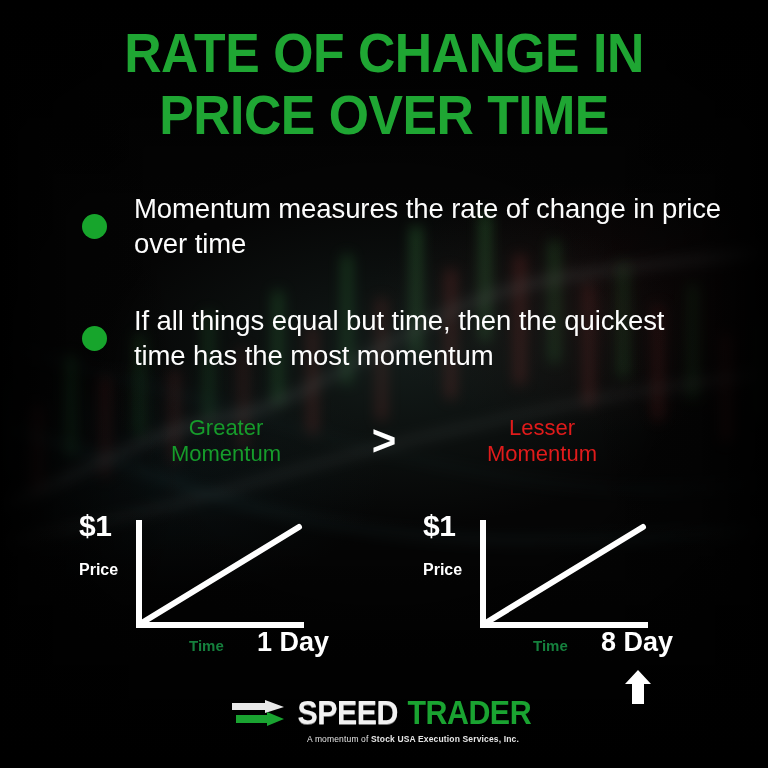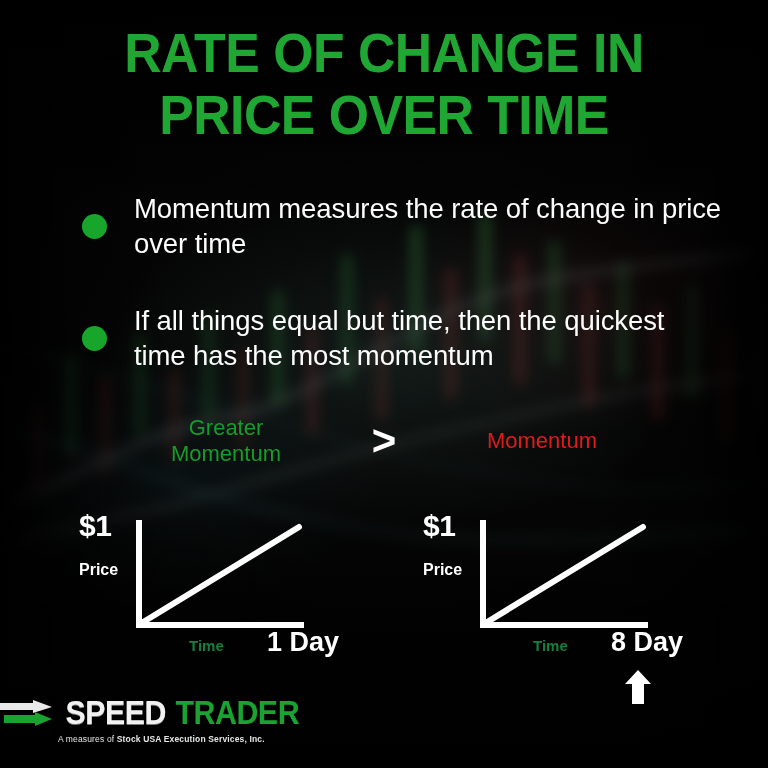--- a/index.html
+++ b/index.html
@@ -181,21 +181,21 @@
   .chart-time {
     position: absolute;
     left: 118px;
     top: 132px;
     color: #15803d;
     font-size: 15px;
     font-weight: bold;
   }
   .chart-period {
     position: absolute;
-    left: 196px;
+    left: 186px;
     top: 122px;
     color: #ffffff;
     font-size: 27px;
     font-weight: bold;
     white-space: nowrap;
   }
   .chart-arrow-up {
     position: absolute;
     left: 210px;
     top: 165px;
@@ -204,20 +204,21 @@
   }
 
   
   #logo {
     position: absolute;
     left: 0;
     bottom: 24px;
     width: 100%;
     display: flex;
     flex-direction: column;
+    align-items: center;
   }
   .logo-main {
     display: flex;
     align-items: center;
   }
   .logo-arrow { width: 52px; height: 26px; margin-right: 9px; }
   .logo-speed {
     color: #f2f2f2;
     font-size: 33px;
     font-weight: bold;
@@ -301,20 +302,21 @@
       <div class="title-line">PRICE OVER TIME</div>
     </div>
 
     <div id="comparison">
       <div class="cmp-label cmp-greater">
         <div>Greater</div>
         <div>Momentum</div>
       </div>
       <div class="cmp-gt">&gt;</div>
       <div class="cmp-label cmp-lesser">
+        <div>Lesser</div>
         <div>Momentum</div>
       </div>
     </div>
 
     <div id="charts">
 
       <div class="chart-card">
         <div class="chart-dollar">$1</div>
         <div class="chart-price">Price</div>
         <svg class="chart-svg" viewBox="0 0 282 175">
@@ -343,17 +345,17 @@
 
     <div id="logo">
       <div class="logo-main">
         <svg class="logo-arrow" viewBox="0 0 52 26">
           <polygon points="0,3 33,3 33,0 52,7 33,13 33,10 0,10" fill="#e9e9e9"></polygon>
           <polygon points="4,15 35,15 35,12 52,19 35,26 35,23 4,23" fill="#1aa331"></polygon>
         </svg>
         <span class="logo-speed">SPEED</span>
         <span class="logo-trader">TRADER</span>
       </div>
-      <div class="logo-tagline"><span>A measures of </span><b>Stock USA Execution Services, Inc.</b></div>
+      <div class="logo-tagline"><span>A momentum of </span><b>Stock USA Execution Services, Inc.</b></div>
     </div>
 
   </div>
 </div>
 
 </body></html>

